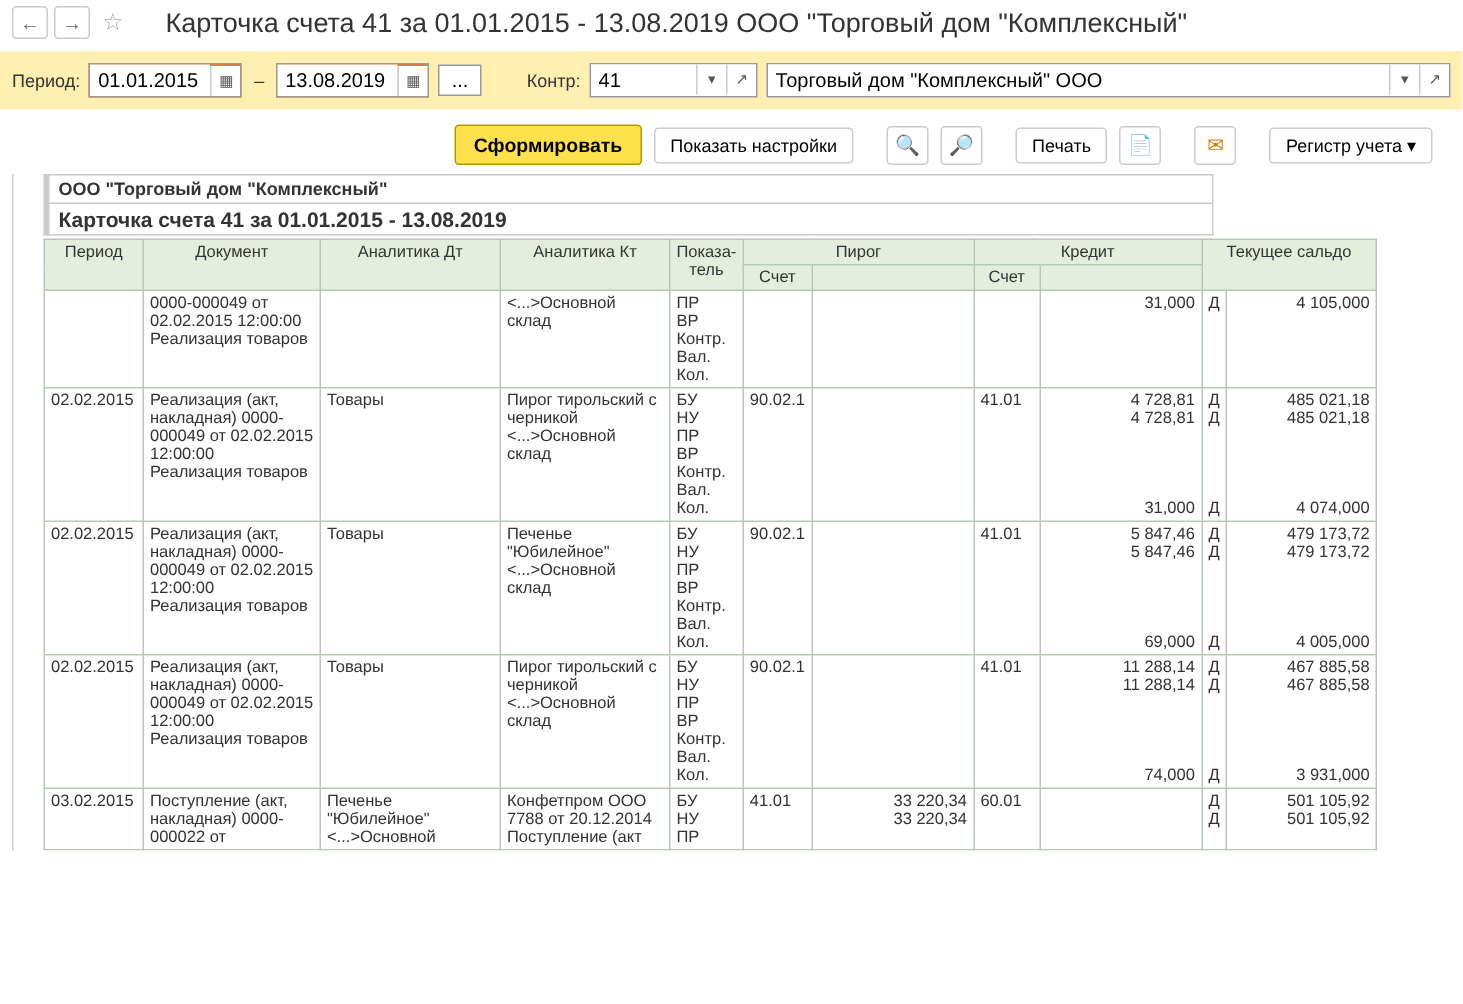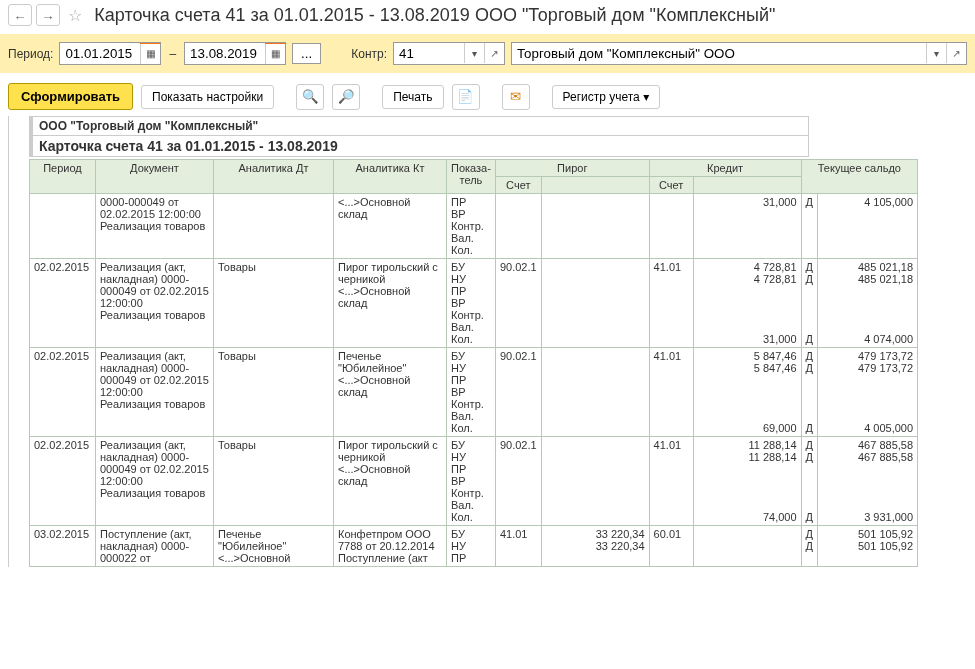--- a/index.html
+++ b/index.html
@@ -1,32 +1,32 @@
 <!DOCTYPE html>
 <html><head>
 <meta charset="utf-8">
 <style>
 * { box-sizing: border-box; margin: 0; padding: 0; }
 body { font-family: Arial, sans-serif; font-size: 12px; color: #333; background: #fff; width: 975px; overflow: hidden; }
 .header-bar { display: flex; align-items: center; padding: 4px 8px; gap: 4px; }
 .nav-btn { width: 24px; height: 22px; border: 1px solid #ccc; background: #fff; border-radius: 3px; cursor: pointer; display: inline-flex; align-items: center; justify-content: center; color: #666; }
 .star-icon { color: #aaa; font-size: 16px; margin: 0 4px; }
-.page-title { font-size: 18px; font-weight: normal; margin-left: 4px; }
+.page-title { font-size: 18px; font-weight: normal; margin-left: 20px; }
 .period-bar { background: #ffefb0; padding: 8px; display: flex; align-items: center; gap: 6px; margin: 4px 0; }
 .label { font-size: 12px; }
 .date-wrap { display: flex; align-items: center; border: 1px solid #999; background: #f97316; }
 .date-wrap input { border: none; width: 80px; padding: 3px 5px; }
 .cal-btn, .small-btn, .dd-btn { border: none; border-left: 1px solid #ccc; background: #fff; width: 20px; height: 20px; cursor: pointer; display: inline-flex; align-items: center; justify-content: center; font-size: 10px; color: #555; }
 .dash { padding: 0 2px; }
 .ellipsis-btn { border: 1px solid #999; background: #fff; padding: 2px 8px; cursor: pointer; }
 .acct-wrap { display: flex; border: 1px solid #999; background: #fff; }
 .acct-wrap input { border: none; padding: 3px 5px; }
 .org-wrap { display: flex; border: 1px solid #999; background: #fff; flex: 1; }
 .org-wrap input { border: none; padding: 3px 5px; flex: 1; }
-.toolbar { display: flex; align-items: center; gap: 8px; padding: 6px 8px; }
+.toolbar { display: flex; align-items: center; gap: 8px; padding: 6px 20px; justify-content: flex-end; }
 .form-btn { background: #ffe14d; border: 1px solid #b39700; padding: 5px 12px; font-size: 13px; font-weight: bold; cursor: pointer; border-radius: 3px; }
 .tb-btn { background: #fff; border: 1px solid #ccc; padding: 4px 10px; cursor: pointer; border-radius: 3px; font-size: 12px; }
 .icon-btn { background: #fff; border: 1px solid #ccc; width: 28px; height: 26px; cursor: pointer; border-radius: 3px; display: inline-flex; align-items: center; justify-content: center; }
 .report-area { margin: 0 8px; border-left: 1px solid #ccc; }
 .org-line { border: 1px solid #ccc; border-left: 4px solid #ccc; padding: 2px 6px; font-weight: bold; font-size: 12px; margin-left: 20px; width: 780px; }
 .report-title { border: 1px solid #ccc; border-top: none; border-left: 4px solid #ccc; padding: 2px 6px; font-size: 14px; font-weight: bold; margin-left: 20px; width: 780px; }
 .grid-wrap { margin-left: 20px; margin-top: 2px; }
 table { border-collapse: collapse; table-layout: fixed; }
 th, td { border: 1px solid #b5c9b5; font-size: 11px; padding: 2px 4px; vertical-align: top; text-align: left; }
 th { background: #e4eedd; font-weight: normal; text-align: center; }

